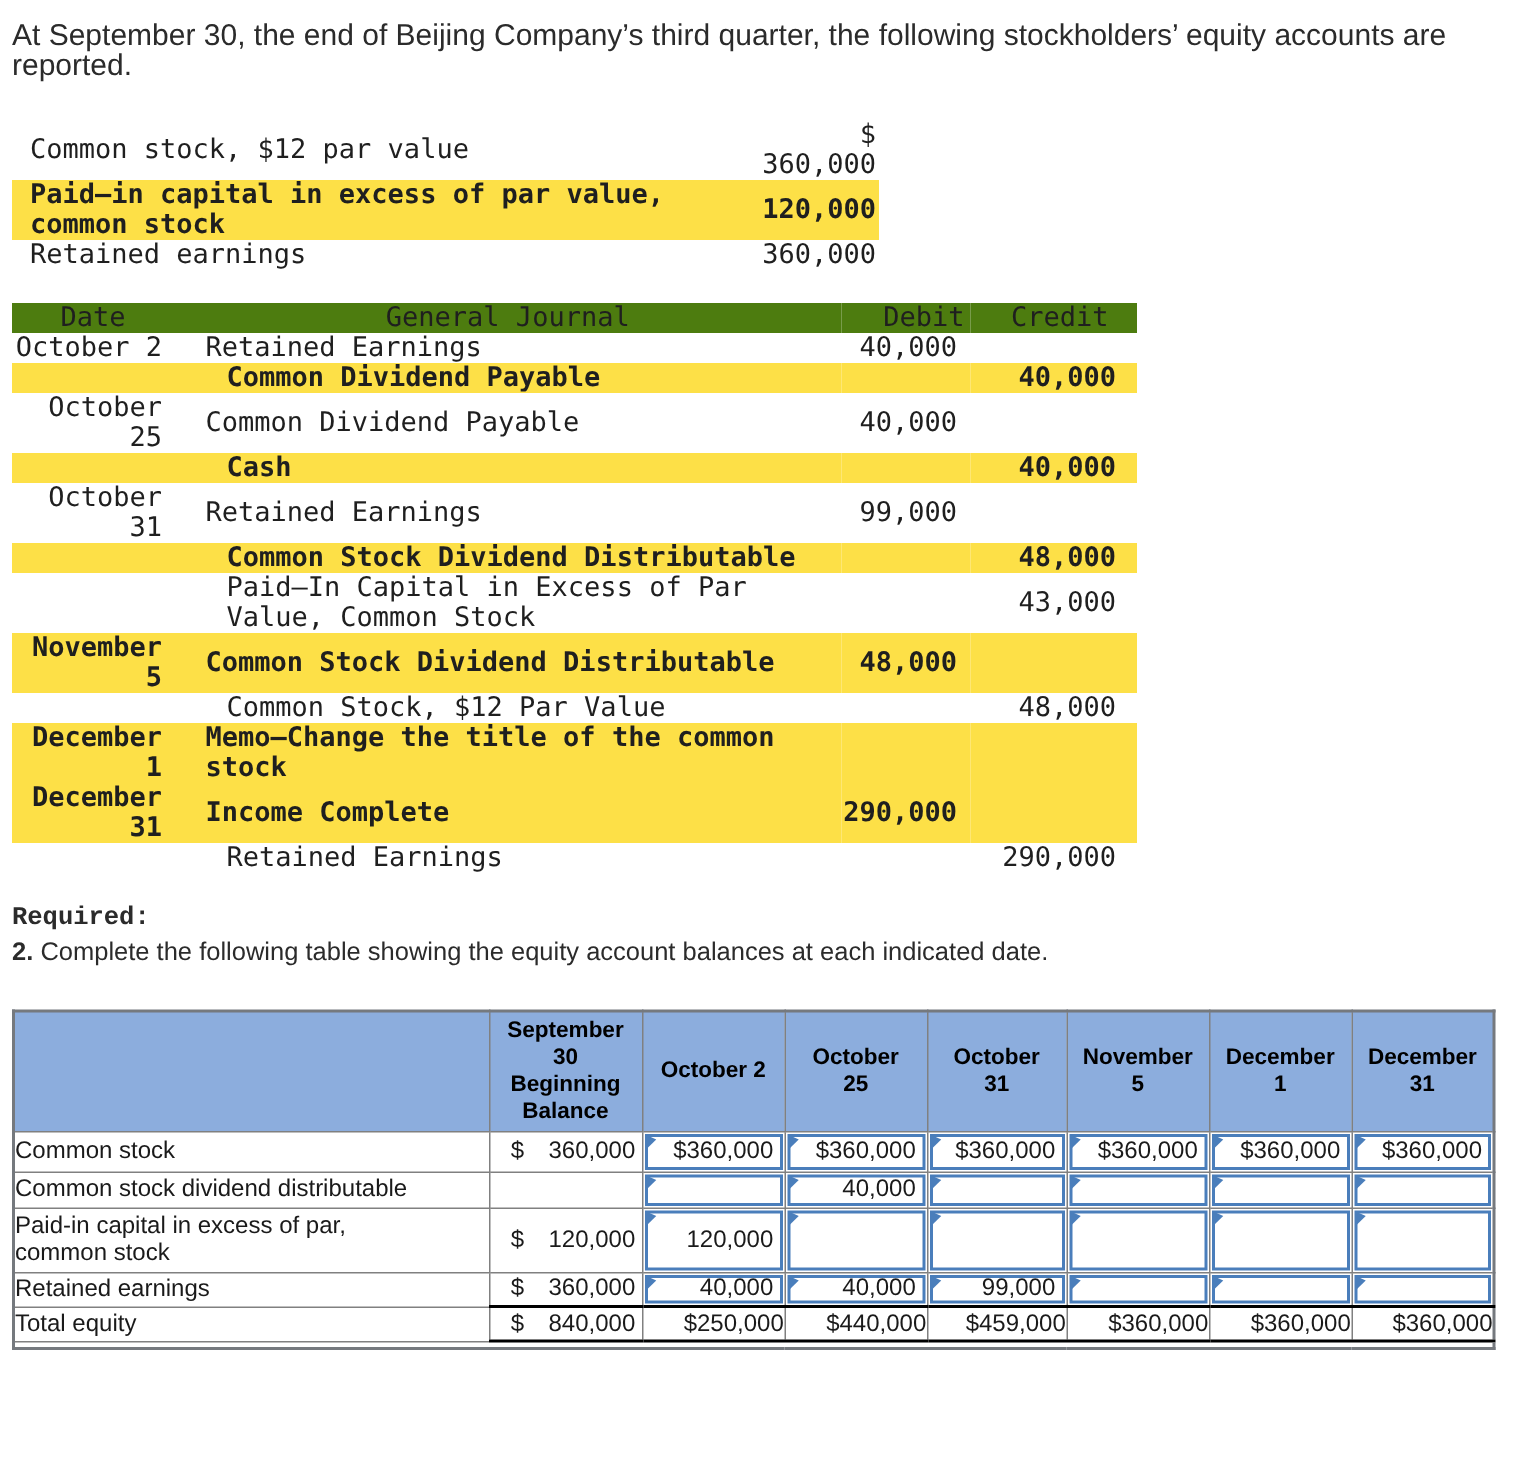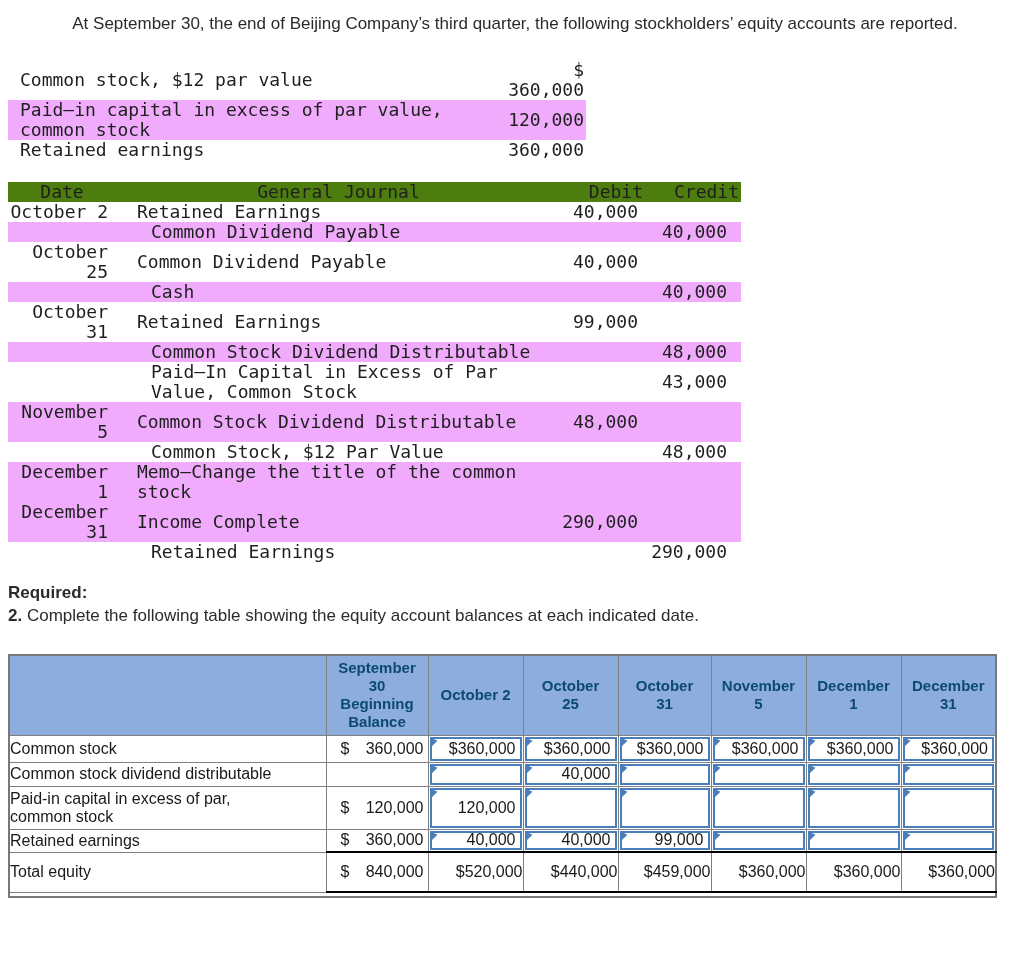--- a/index.html
+++ b/index.html
@@ -1,68 +1,68 @@
 <!DOCTYPE html>
 <html><head>
 <meta charset="utf-8">
 <style>
   html,body{margin:0;padding:0;background:#fff;}
   body{width:1022px;font-family:"Liberation Sans",sans-serif;color:#2b2b2b;}
   .page{padding:14px 0 30px 8px;}
 
-  p.intro{font-size:17px;line-height:20px;margin:0;text-align:center;}
+  p.intro{font-size:20px;line-height:20px;margin:0;}
   #para2{margin:22px 0 0 0;}
 
   .mono{font-family:"DejaVu Sans Mono",monospace;font-size:18px;line-height:20px;color:#1f1f1f;}
   .pre{white-space:pre-line;}
-  tr.shade{background:#f0abfc;}
+  tr.shade{background:#fde047;font-weight:bold;}
 
   
   table.equity{border-collapse:collapse;table-layout:fixed;width:564px;margin-top:26px;}
   .equity td{vertical-align:middle;padding:0;}
   .equity .lbl{width:432px;padding-left:12px;text-align:left;}
   .equity .val{width:132px;text-align:right;padding-right:2px;}
 
   
   table.journal{border-collapse:collapse;table-layout:fixed;width:727px;margin-top:22px;}
   .journal th{background:#4d7c0f;font-weight:normal;height:19px;padding:0;}
   .journal td{vertical-align:middle;padding-top:0;padding-bottom:0;}
   .jdate{width:108px;text-align:right;padding-right:8px;}
   .jacct{width:445px;text-align:left;padding-left:21px;}
   td.jacct.ind{padding-left:35px;}
   .jdeb{width:82px;text-align:right;padding-right:9px;margin-top:48px;}
   .jcred{width:92px;text-align:right;padding-right:14px;}
   th.jdate{text-align:center;padding-right:0;}
   th.jacct{text-align:center;padding-left:0;}
   th.jdeb{padding-right:4px;}
-  th.jcred{padding-right:2px;}
-
-  .required{font-size:17px;font-weight:bold;margin:21px 0 0 0;}
+  th.jcred{padding-right:19px;}
+
+  .required{font-size:17px;font-weight:bold;margin:21px 0 0 0;font-family:Liberation Mono, monospace;}
   .req2{font-size:17px;margin:3px 0 0 0;}
   .req2 b{font-weight:bold;}
 
   
   table.balance{border-collapse:collapse;table-layout:fixed;width:987px;margin-top:28px;
     border:2px solid #75797e;font-size:16px;color:#1a1a1a;}
   .balance th{background:#8caddd;border:1px solid #808080;font-size:15px;line-height:18px;
-    font-weight:bold;text-align:center;vertical-align:middle;padding:2px 1px;color:#0c4a6e;}
+    font-weight:bold;text-align:center;vertical-align:middle;padding:2px 1px;color:#000000;}
   .balance thead tr{height:80px;}
   .balance td{border:1px solid #808080;vertical-align:middle;padding:0;}
   .blabel{text-align:left;padding-left:5px;}
   .bfirst .inner{display:flex;justify-content:space-between;align-items:center;padding:0 4px 0 14px;}
   td.cell{position:relative;}
   .inputbox{position:absolute;top:1px;left:1px;right:1px;bottom:1px;border:2px solid #4a7ebb;
     background:#fff;display:flex;align-items:center;justify-content:flex-end;padding-right:4px;box-sizing:border-box;}
   .flag{position:absolute;top:-1px;left:-1px;width:7px;height:10px;background:#4a7ebb;
     clip-path:polygon(0 0,100% 32%,0 100%);}
   .tval{text-align:right;padding-right:4px;}
   tr.total td{border-top:2px solid #000;border-bottom:2px solid #000;}
   tr.total td.blabel{border-top:1px solid #808080;border-bottom:1px solid #808080;}
   tr.spacer td{height:3px;padding:0;border-left:0;border-right:0;border-top:0;border-bottom:0;background:#fff;}
-  .rh0{height:27px}.rh1{height:24px}.rh2{height:43px}.rh3{height:23px}.rh4{height:40px}
+  .rh0{height:27px}.rh1{height:24px}.rh2{height:43px}.rh3{height:23px}.rh4{height:23px}
 </style>
 </head>
 <body>
 
 <div class="page">
 
   <p class="intro">At September 30, the end of Beijing Company’s third quarter, the following stockholders’ equity accounts are reported.</p>
 
   <table class="equity mono">
     <tbody id="equity-body">
@@ -393,21 +393,21 @@
           </td>
         </tr>
         <tr class="rh4 total">
           <td class="blabel pre">Total equity</td>
           <td class="bfirst">
             <div class="inner">
               <span>$</span>
               <span>840,000</span>
             </div>
           </td>
-          <td class="tval">$520,000</td>
+          <td class="tval">$250,000</td>
           <td class="tval">$440,000</td>
           <td class="tval">$459,000</td>
           <td class="tval">$360,000</td>
           <td class="tval">$360,000</td>
           <td class="tval">$360,000</td>
         </tr>
         <tr class="spacer">
           <td colspan="8"></td>
         </tr>
       </tbody>

